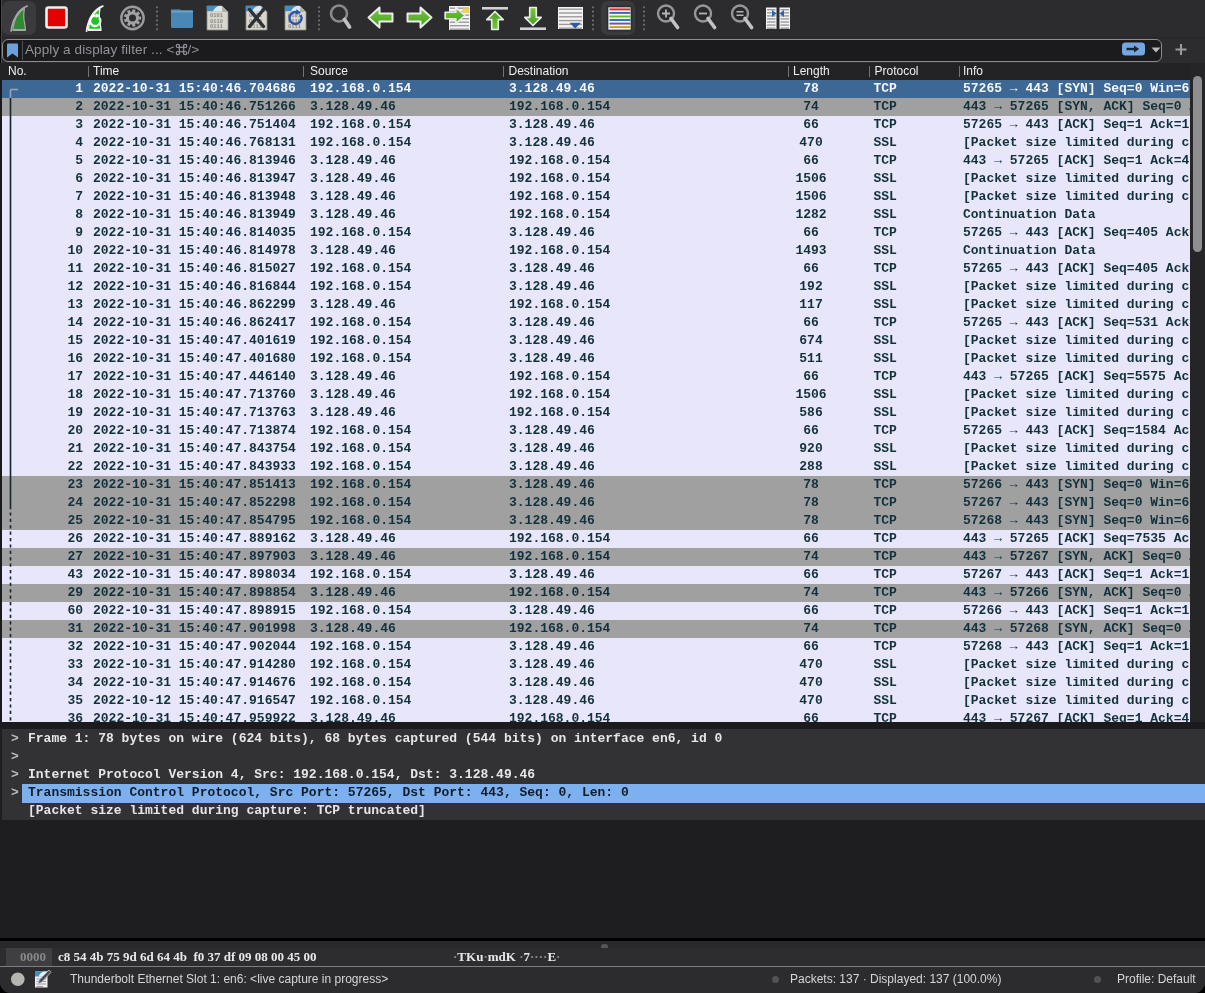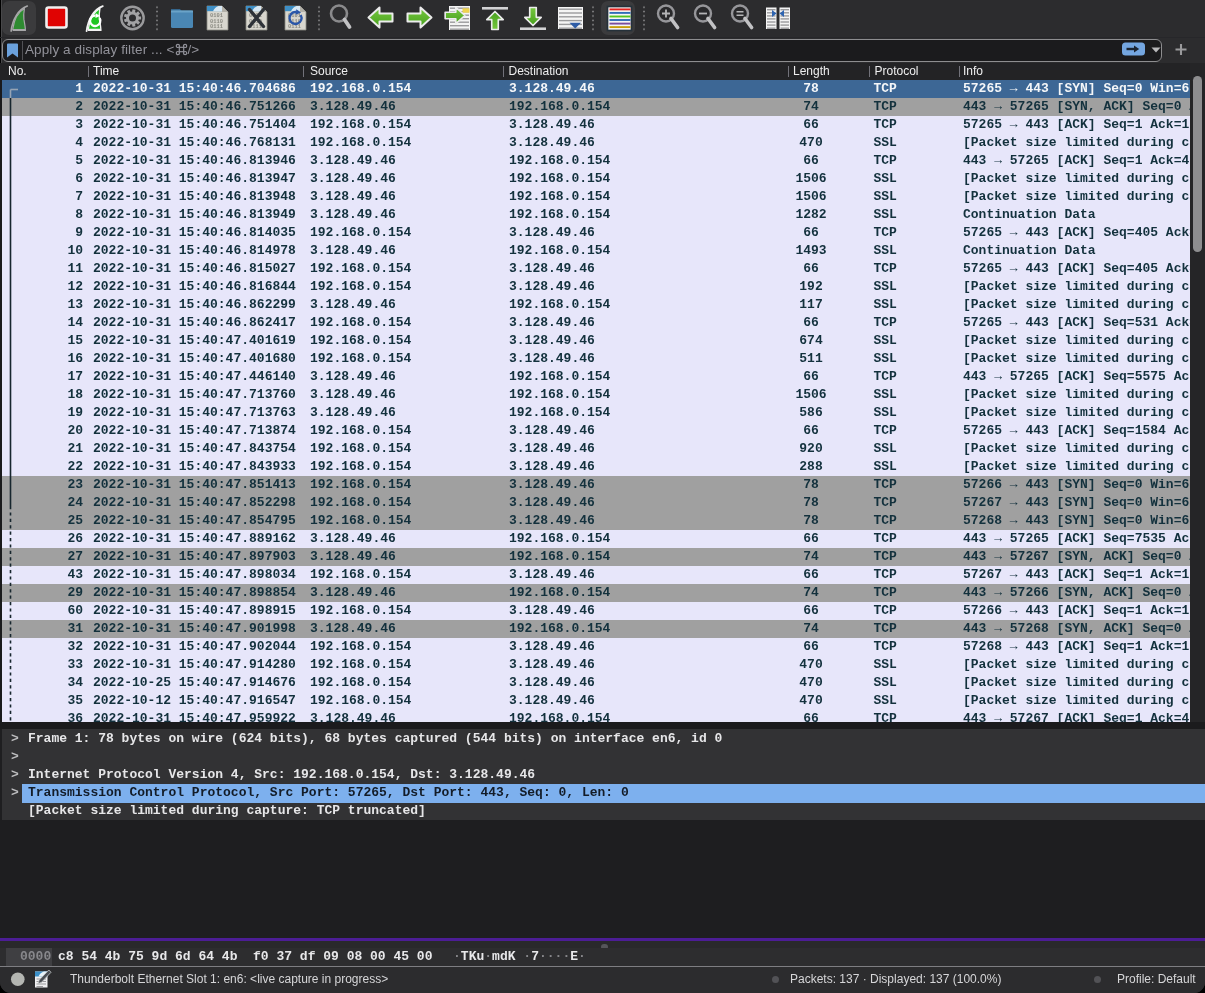--- a/index.html
+++ b/index.html
@@ -29,22 +29,22 @@
 .ci{position:absolute;left:963px;top:0;width:227px;overflow:hidden}
 #vsb{position:absolute;left:1190px;top:63px;width:15px;height:659px;background:#252527}
 #vsbthumb{position:absolute;left:1193px;top:76px;width:9px;height:176px;border-radius:4.5px;background:#8e8e90}
 #split{position:absolute;left:0;top:722px;width:1205px;height:7px;background:#1b1b1d}
 #det{position:absolute;left:0;top:729px;width:1205px;height:209px;background:#1e1e20;
  font-family:"Liberation Mono",monospace;font-size:13px;font-weight:bold;color:#e6e6e8}
 #detrows{position:absolute;left:2px;top:0;width:1203px;height:91px;background:#323234}
 .drow{position:absolute;left:28px;height:18px;line-height:18px;white-space:pre}
 .dsel{position:absolute;left:21.5px;width:1183.5px;height:18.5px;background:#7db0ee}
 .chev{position:absolute;left:11px;width:10px;height:18px;color:#bdbdbf;font-size:13px;line-height:18px;font-family:"Liberation Mono",monospace}
-#hex{position:absolute;left:0;top:938px;width:1205px;height:28px;background:#4c1d95;
- font-family:Liberation Mono, monospace;font-size:13px;font-weight:bold}
+#hex{position:absolute;left:0;top:938px;width:1205px;height:28px;background:#000000;
+ font-family:Liberation Serif, serif;font-size:13px;font-weight:bold}
 #hexstrip{position:absolute;left:0;top:3px;width:1205px;height:7px;background:#29292b}
 #hexdot{position:absolute;left:601px;top:5.5px;width:7px;height:6px;border-radius:3px;background:#55555a}
 #hexband{position:absolute;left:0;top:10px;width:1205px;height:18px;background:#2d2d2f}
 #hexchip{position:absolute;left:6px;top:10px;width:46px;height:18px;background:#3f3f42}
 #hexline{position:absolute;left:0;top:10px;height:18px;line-height:18px;white-space:pre;width:1205px}
 .hg{color:#88888c}.hw{color:#e8e8ea}
 #status{position:absolute;left:0;top:966px;width:1205px;height:27px;background:#2c2c2e;border-top:1px solid #7e7e82;
  font-size:12px;color:#d6d6d8}
 .sdot{position:absolute;border-radius:50%}
 </style>
@@ -261,21 +261,21 @@
       <div class="row gray" style="top:414px"><span class="cno">24</span><span class="ct">2022-10-31 15:40:47.852298</span><span class="cs">192.168.0.154</span><span class="cd">3.128.49.46</span><span class="cl">78</span><span class="cp">TCP</span><span class="ci">57267 → 443 [SYN] Seq=0 Win=65535 Len=0 MSS=1460 WS=64 TSval=1384551533</span></div>
       <div class="row gray" style="top:432px"><span class="cno">25</span><span class="ct">2022-10-31 15:40:47.854795</span><span class="cs">192.168.0.154</span><span class="cd">3.128.49.46</span><span class="cl">78</span><span class="cp">TCP</span><span class="ci">57268 → 443 [SYN] Seq=0 Win=65535 Len=0 MSS=1460 WS=64 TSval=3446384588</span></div>
       <div class="row lav" style="top:450px"><span class="cno">26</span><span class="ct">2022-10-31 15:40:47.889162</span><span class="cs">3.128.49.46</span><span class="cd">192.168.0.154</span><span class="cl">66</span><span class="cp">TCP</span><span class="ci">443 → 57265 [ACK] Seq=7535 Ack=2438 Win=33280 Len=0 TSval=1283873102 TSecr=2922039419</span></div>
       <div class="row gray" style="top:468px"><span class="cno">27</span><span class="ct">2022-10-31 15:40:47.897903</span><span class="cs">3.128.49.46</span><span class="cd">192.168.0.154</span><span class="cl">74</span><span class="cp">TCP</span><span class="ci">443 → 57267 [SYN, ACK] Seq=0 Ack=1 Win=26847 Len=0 MSS=1460 SACK_PERM TSval=1190</span></div>
       <div class="row lav" style="top:486px"><span class="cno">43</span><span class="ct">2022-10-31 15:40:47.898034</span><span class="cs">192.168.0.154</span><span class="cd">3.128.49.46</span><span class="cl">66</span><span class="cp">TCP</span><span class="ci">57267 → 443 [ACK] Seq=1 Ack=1 Win=131072 Len=0 TSval=1384551579 TSecr=1190976623</span></div>
       <div class="row gray" style="top:504px"><span class="cno">29</span><span class="ct">2022-10-31 15:40:47.898854</span><span class="cs">3.128.49.46</span><span class="cd">192.168.0.154</span><span class="cl">74</span><span class="cp">TCP</span><span class="ci">443 → 57266 [SYN, ACK] Seq=0 Ack=1 Win=26847 Len=0 MSS=1460 SACK_PERM TSval=3362</span></div>
       <div class="row lav" style="top:522px"><span class="cno">60</span><span class="ct">2022-10-31 15:40:47.898915</span><span class="cs">192.168.0.154</span><span class="cd">3.128.49.46</span><span class="cl">66</span><span class="cp">TCP</span><span class="ci">57266 → 443 [ACK] Seq=1 Ack=1 Win=131072 Len=0 TSval=3066390712 TSecr=3362300712</span></div>
       <div class="row gray" style="top:540px"><span class="cno">31</span><span class="ct">2022-10-31 15:40:47.901998</span><span class="cs">3.128.49.46</span><span class="cd">192.168.0.154</span><span class="cl">74</span><span class="cp">TCP</span><span class="ci">443 → 57268 [SYN, ACK] Seq=0 Ack=1 Win=26847 Len=0 MSS=1460 SACK_PERM TSval=2343</span></div>
       <div class="row lav" style="top:558px"><span class="cno">32</span><span class="ct">2022-10-31 15:40:47.902044</span><span class="cs">192.168.0.154</span><span class="cd">3.128.49.46</span><span class="cl">66</span><span class="cp">TCP</span><span class="ci">57268 → 443 [ACK] Seq=1 Ack=1 Win=131072 Len=0 TSval=3446384635 TSecr=2343353633</span></div>
       <div class="row lav" style="top:576px"><span class="cno">33</span><span class="ct">2022-10-31 15:40:47.914280</span><span class="cs">192.168.0.154</span><span class="cd">3.128.49.46</span><span class="cl">470</span><span class="cp">SSL</span><span class="ci">[Packet size limited during capture]</span></div>
-      <div class="row lav" style="top:594px"><span class="cno">34</span><span class="ct">2022-10-25 15:40:47.914676</span><span class="cs">192.168.0.154</span><span class="cd">3.128.49.46</span><span class="cl">470</span><span class="cp">SSL</span><span class="ci">[Packet size limited during capture]</span></div>
+      <div class="row lav" style="top:594px"><span class="cno">34</span><span class="ct">2022-10-31 15:40:47.914676</span><span class="cs">192.168.0.154</span><span class="cd">3.128.49.46</span><span class="cl">470</span><span class="cp">SSL</span><span class="ci">[Packet size limited during capture]</span></div>
       <div class="row lav" style="top:612px"><span class="cno">35</span><span class="ct">2022-10-12 15:40:47.916547</span><span class="cs">192.168.0.154</span><span class="cd">3.128.49.46</span><span class="cl">470</span><span class="cp">SSL</span><span class="ci">[Packet size limited during capture]</span></div>
       <div class="row lav" style="top:630px"><span class="cno">36</span><span class="ct">2022-10-31 15:40:47.959922</span><span class="cs">3.128.49.46</span><span class="cd">192.168.0.154</span><span class="cl">66</span><span class="cp">TCP</span><span class="ci">443 → 57267 [ACK] Seq=1 Ack=405 Win=27904 Len=0 TSval=1190976686 TSecr=1384551579</span></div>
       <svg class="abs" style="left:0;top:0" width="30" height="642" viewBox="0 0 30 642">
         <path d="M10.5,9.5 H18" stroke="#96a4b4" stroke-width="1.6" fill="none"></path>
         <path d="M10.5,9.5 V18" stroke="#96a4b4" stroke-width="1.6" fill="none"></path>
         <path d="M10.5,18 V426" stroke="#17262e" stroke-width="1.6" fill="none"></path>
         <path d="M10.5,426 V642" stroke="#17262e" stroke-width="1.6" fill="none" stroke-dasharray="3.2,3.2"></path>
       </svg>
       <div class="abs" style="left:0;top:0;width:2px;height:642px;background:#1a1a1c"></div>
     </div>

